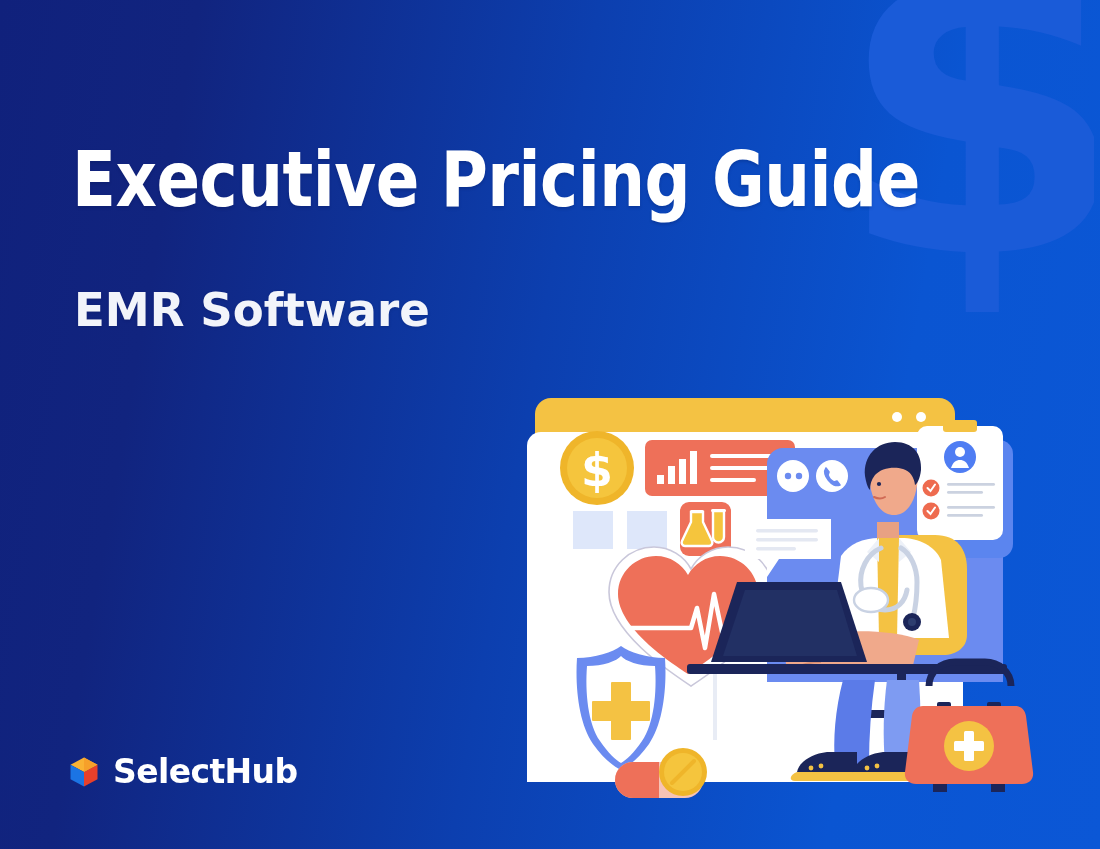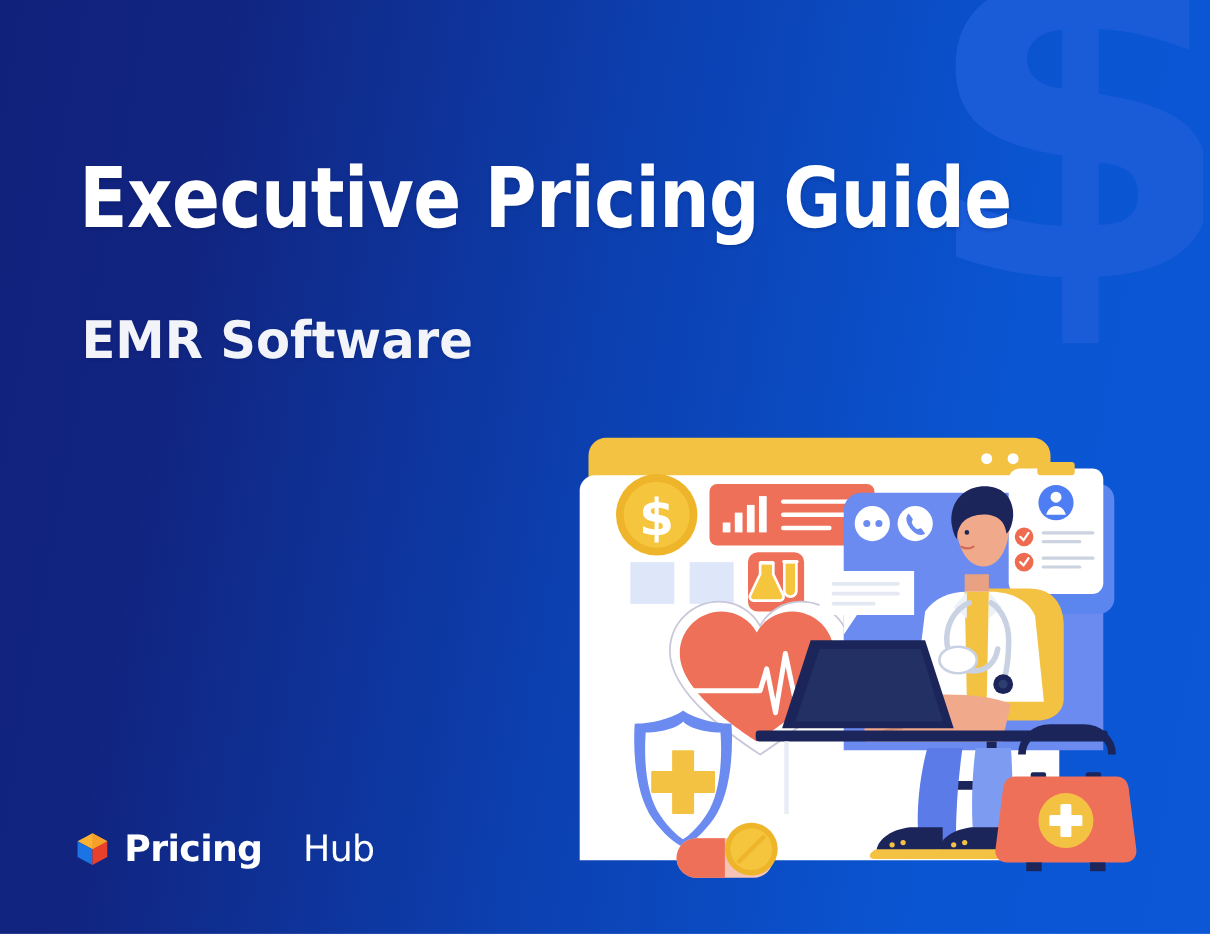--- a/index.html
+++ b/index.html
@@ -65,21 +65,21 @@
   }
   .logo-mark { width: 36px; height: 36px; display: block; }
   .logo-text {
     font-size: 33px;
     font-weight: 700;
     color: #FFFFFF;
     font-family: "DejaVu Sans", sans-serif;
     letter-spacing: -0.6px;
     white-space: nowrap;
   }
-  .logo-text .light { font-weight: 400; margin-left: 37px; }
+  .logo-text .light { font-weight: 700; }
 
   
   .illustration {
     position: absolute;
     left: 505px; top: 380px;
     width: 545px; height: 430px;
   }
   .illustration svg { display: block; width: 100%; height: 100%; }
 </style>
 </head>
@@ -97,21 +97,21 @@
   <h2 class="subtitle">EMR Software</h2>
 
   <div class="logo">
     <svg class="logo-mark" viewBox="0 0 40 40">
 
       <path d="M20 4 L35 12 L20 20 L5 12 Z" fill="#F9B233"></path>
       <path d="M5 12 L20 20 L20 36 L5 28 Z" fill="#1B74E4"></path>
       <path d="M35 12 L35 28 L20 36 L20 20 Z" fill="#E8402A"></path>
       <path d="M20 4 L35 12 L20 20 Z" fill="#F6A02A"></path>
     </svg>
-    <div class="logo-text"><span>Pricing</span><span class="light">Hub</span></div>
+    <div class="logo-text"><span>Select</span><span class="light">Hub</span></div>
   </div>
 
   <div class="illustration">
     <svg viewBox="0 0 545 430" aria-hidden="true">
       <defs>
         <clipPath id="winclip">
           <path d="M45 18 h390 a14 14 0 0 1 14 14 v370 h-418 v-370 a14 14 0 0 1 14 -14 z"></path>
         </clipPath>
         <clipPath id="heartclip">
           <path d="M110 215 c0 -22 18 -38 38 -38 c14 0 26 8 32 19 c6 -11 18 -19 32 -19 c20 0 38 16 38 38

